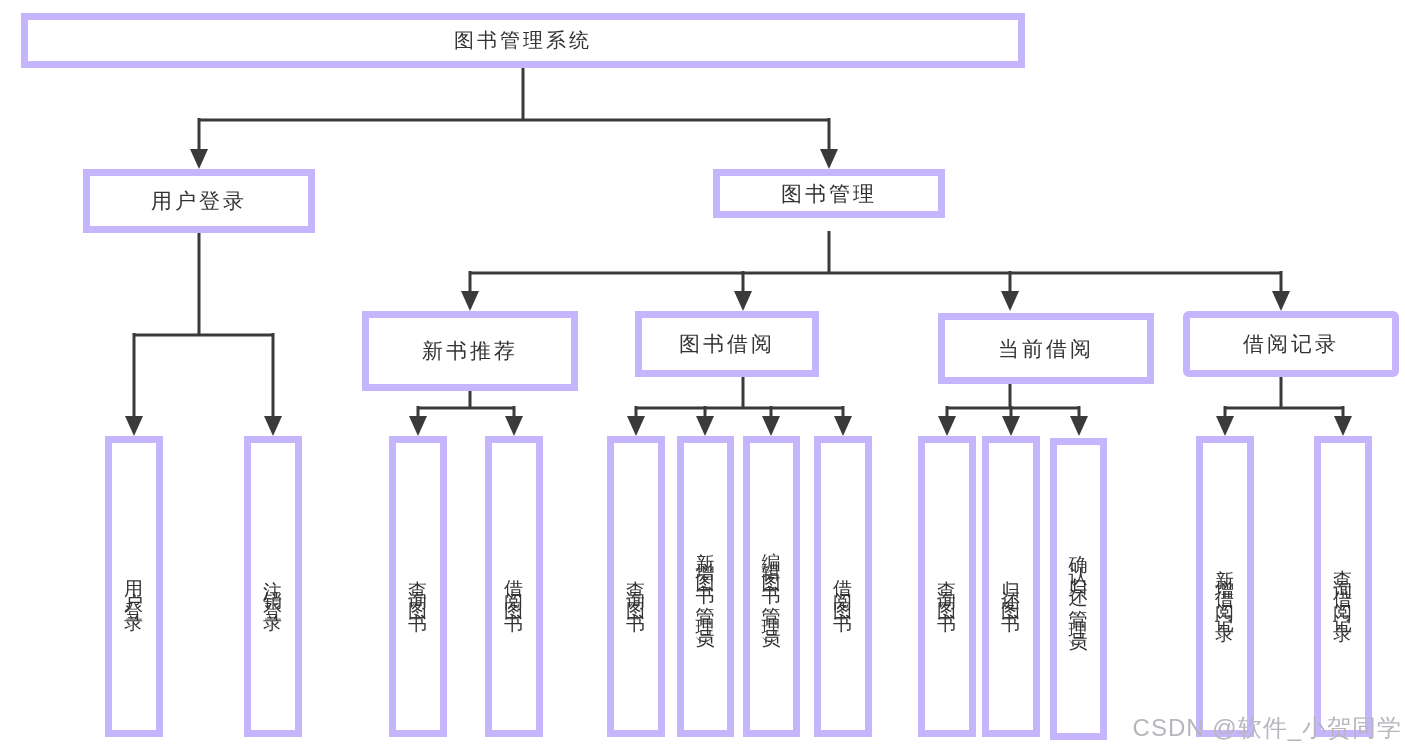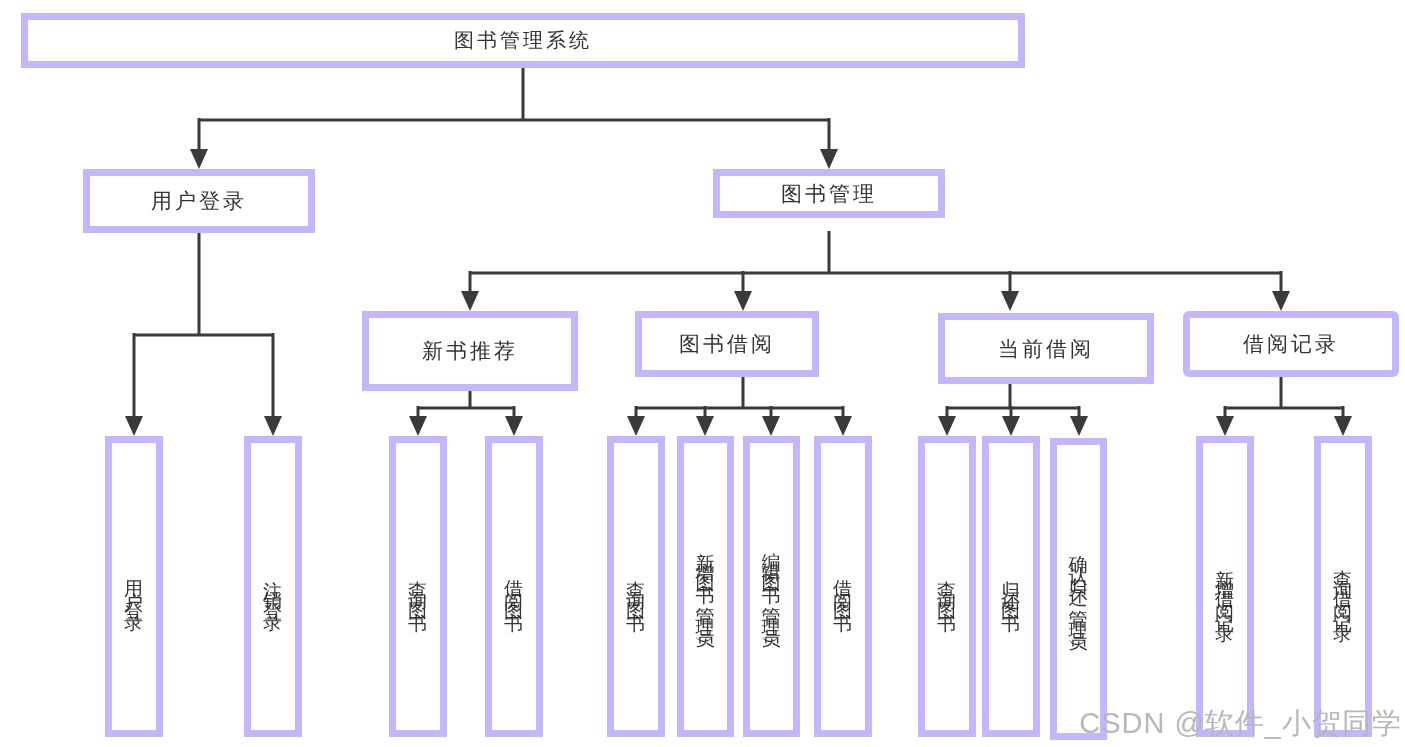--- a/index.html
+++ b/index.html
@@ -38,21 +38,21 @@
     text-orientation: mixed;
     font-size: 19px;
     letter-spacing: 11px;
     line-height: 1;
     color: #333333;
   }
   #watermark {
     position: absolute;
     right: 3px;
     bottom: 3px;
-    font-size: 29px;
+    font-size: 24px;
     color: #b6b6bc;
     letter-spacing: 1px;
     white-space: nowrap;
   }
 </style>
 </head>
 <body>
 
 <div id="stage">
 

